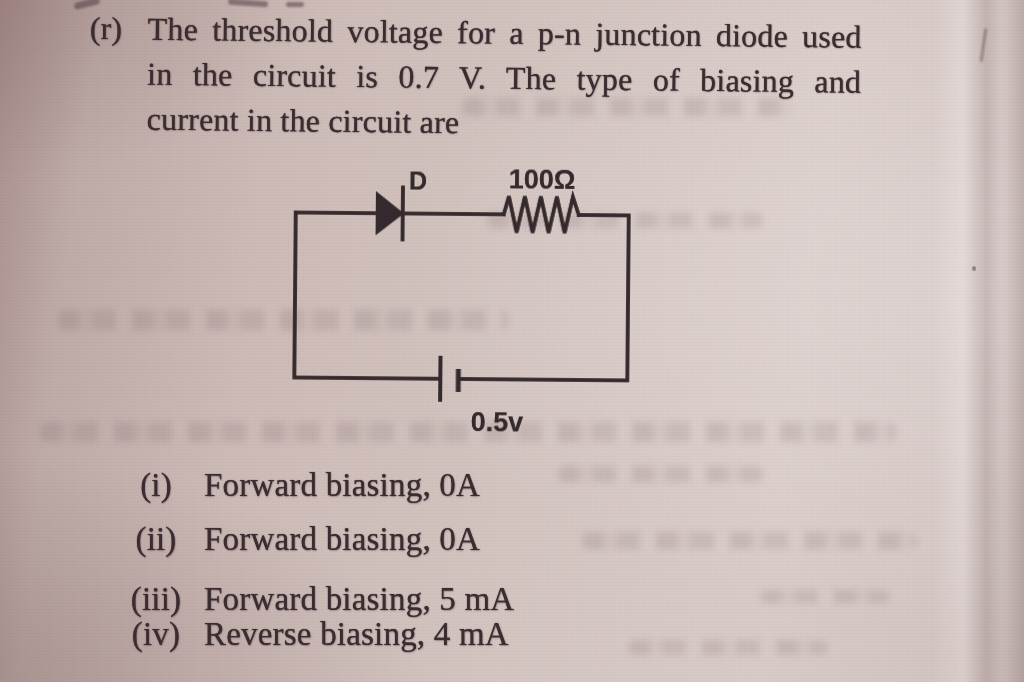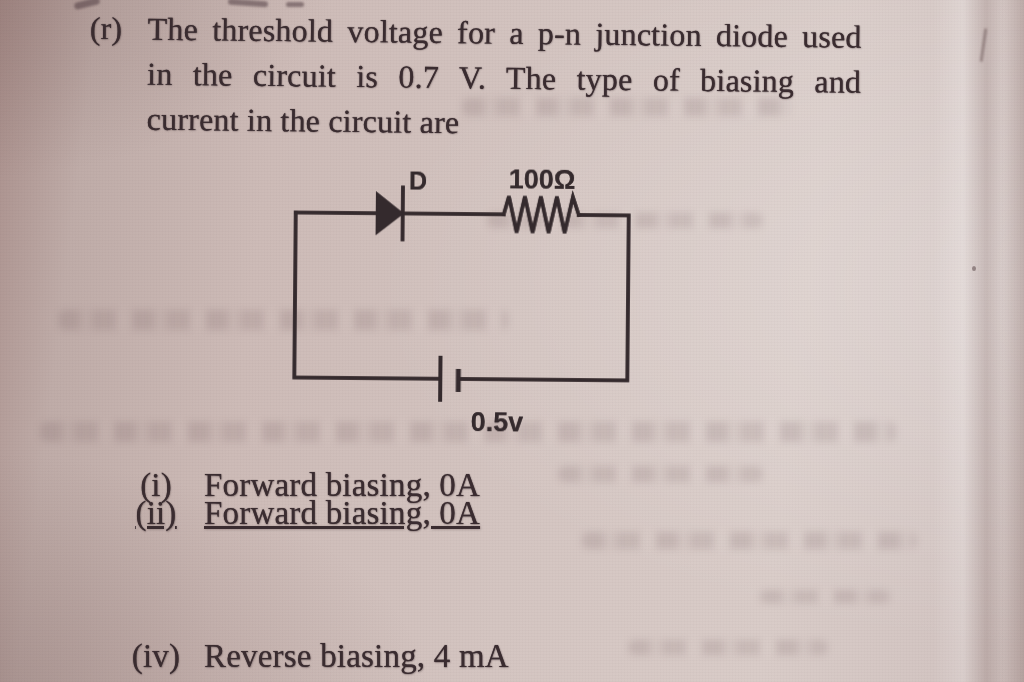--- a/index.html
+++ b/index.html
@@ -109,22 +109,26 @@
 
     <text class="clabel" x="128" y="40" font-size="25">D</text>
     <text class="clabel" x="261" y="38" font-size="27" text-anchor="middle">100Ω</text>
     <text class="clabel" x="218" y="281" font-size="27" text-anchor="middle">0.5v</text>
   </svg>
 
   <div class="option" style="top:464px;">
     <span class="o-marker">(i)</span>
     <span class="o-label">Forward biasing, 0A</span>
   </div>
-  <div class="option" style="top:492px;text-decoration:underline;">
+  <div class="option" style="top:518px;">
     <span class="o-marker">(ii)</span>
     <span class="o-label">Forward biasing, 0A</span>
   </div>
-  <div class="option" style="top:635px;justify-content:space-between;">
+  <div class="option" style="top:578px;">
+    <span class="o-marker">(iii)</span>
+    <span class="o-label">Forward biasing, 5 mA</span>
+  </div>
+  <div class="option" style="top:613px;justify-content:space-between;">
     <span class="o-marker">(iv)</span>
     <span class="o-label">Reverse biasing, 4 mA</span>
   </div>
 
 </div>
 
 </body></html>

